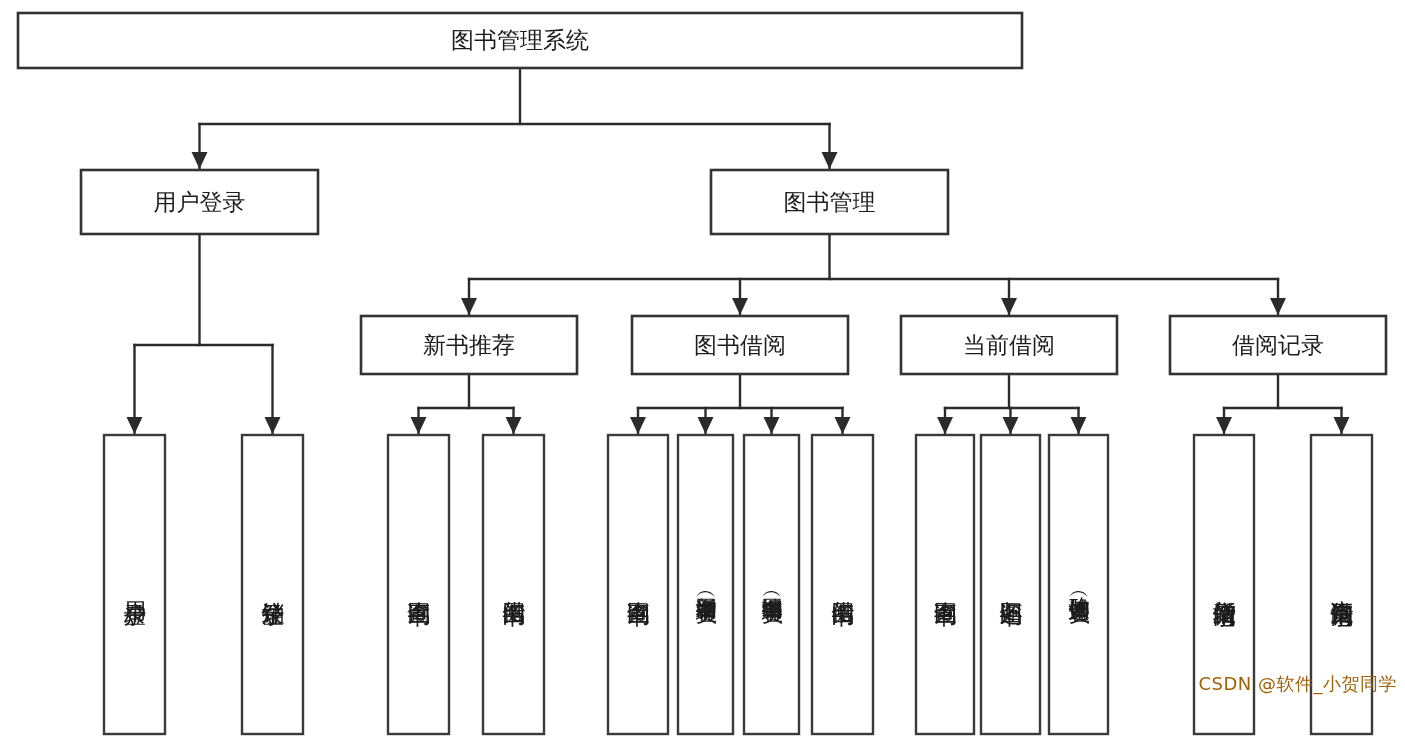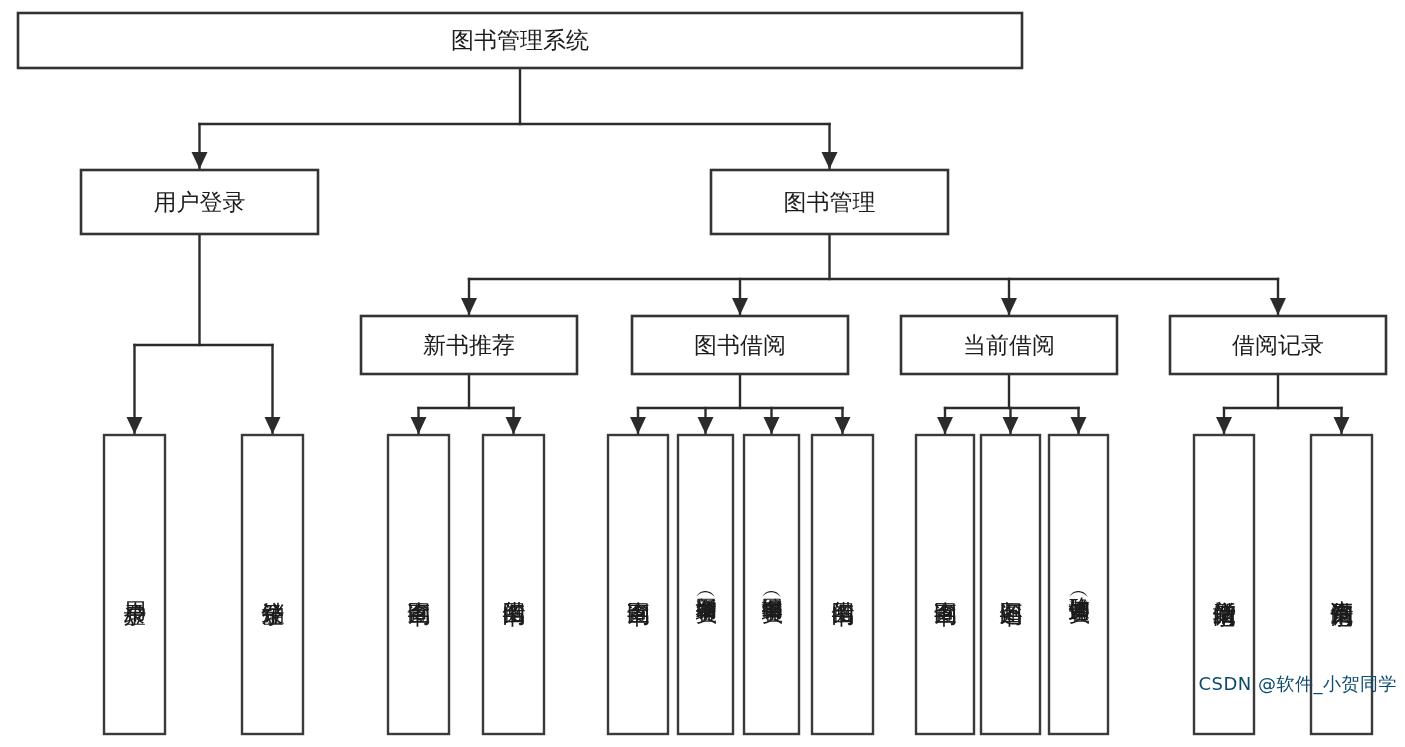--- a/index.html
+++ b/index.html
@@ -70,21 +70,21 @@
     letter-spacing: 1px;
     white-space: nowrap;
     text-align: center;
   }
   .watermark {
     position: absolute;
     right: 8px;
     bottom: 6px;
     font-family: "DejaVu Sans", "Liberation Sans", sans-serif;
     font-size: 18px;
-    color: #0c4a6e;
+    color: #a16207;
     white-space: nowrap;
     letter-spacing: 0.5px;
   }
 </style>
 </head>
 <body>
 
 <div id="diagram-root">
   <svg class="tree" id="tree-svg" viewBox="0 0 1405 747">
       <g>

